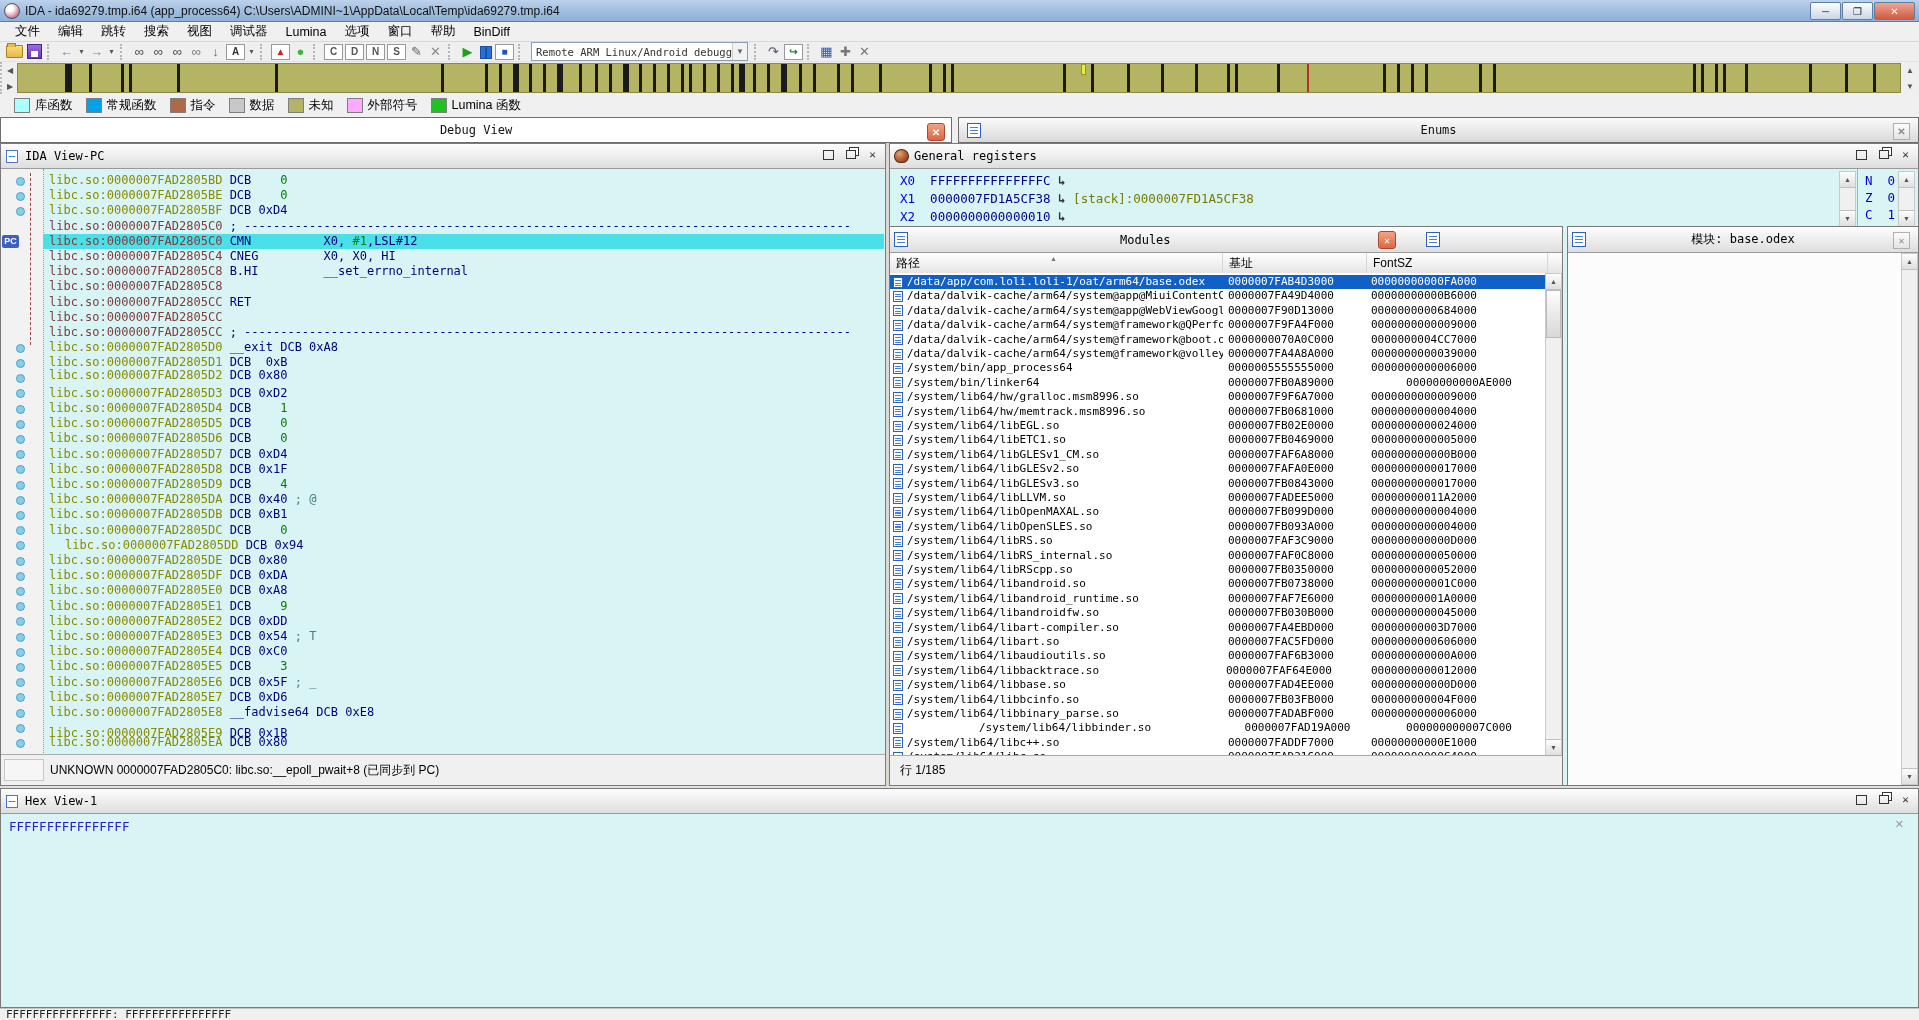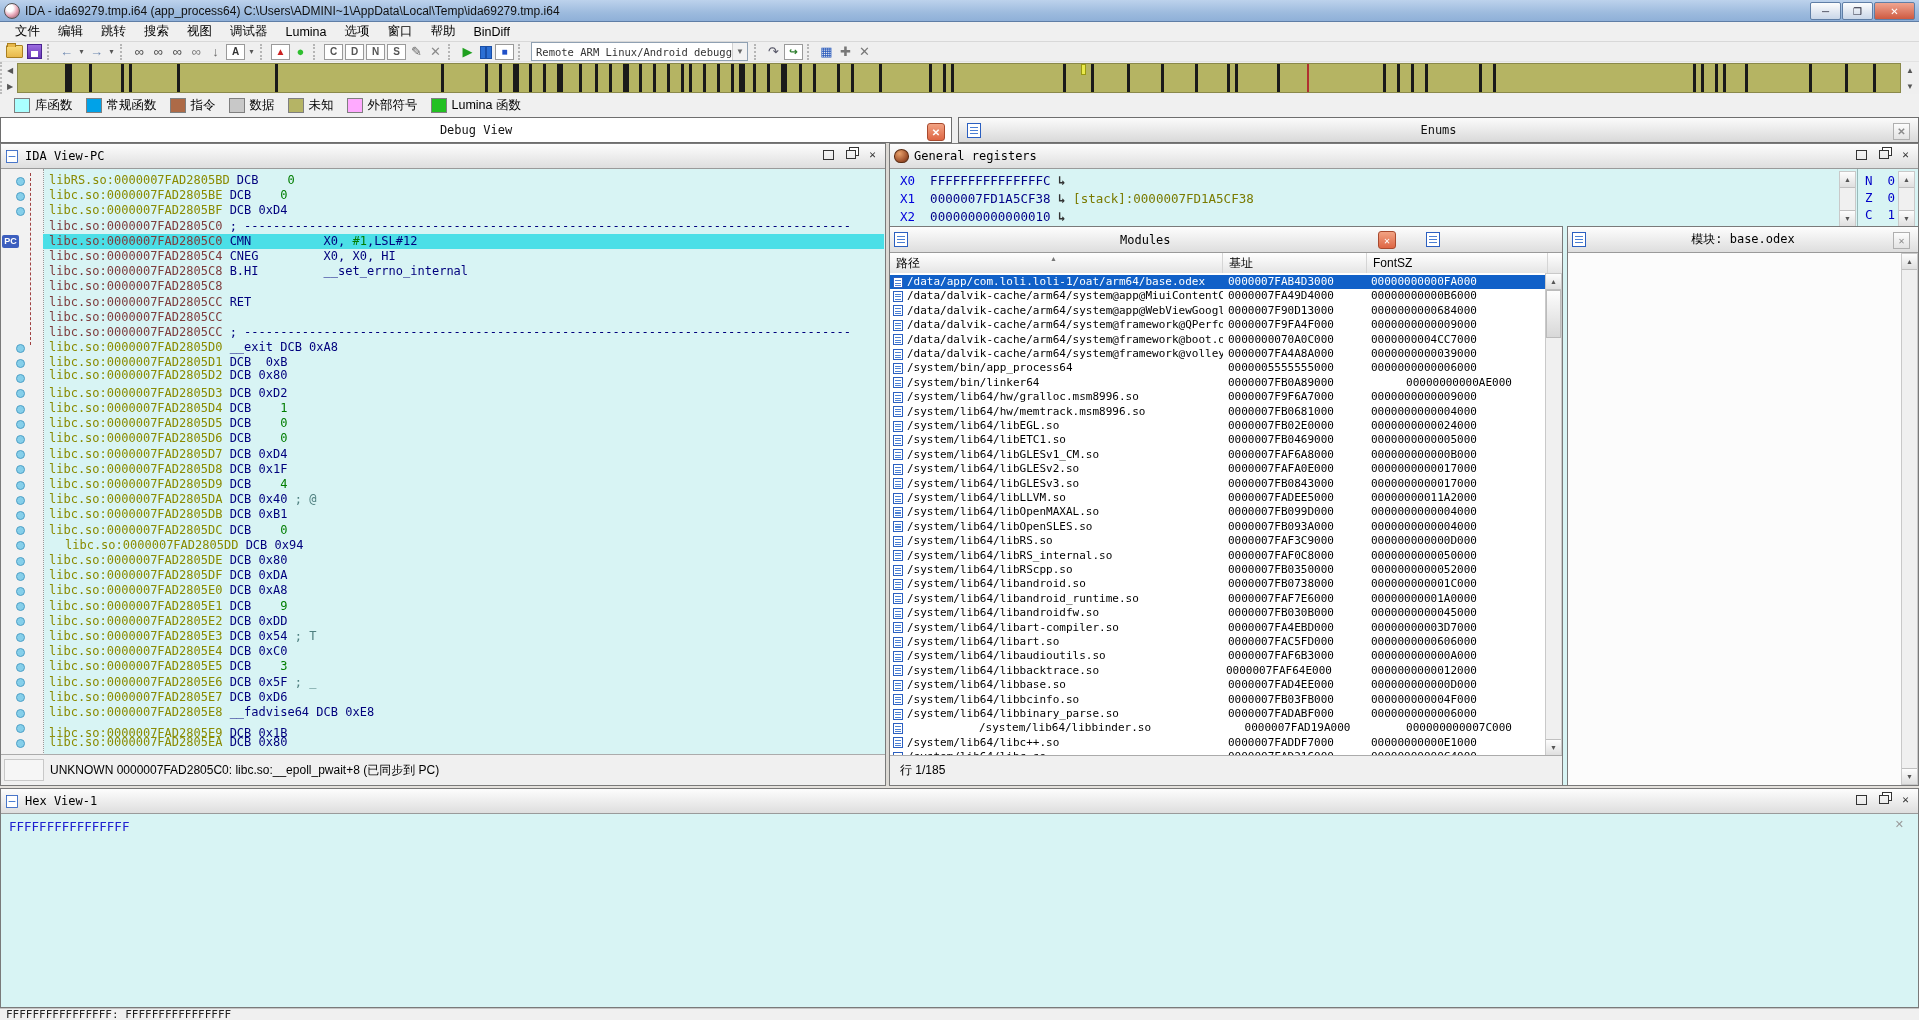--- a/index.html
+++ b/index.html
@@ -382,21 +382,21 @@
             <div class="gdot" style="top: 448.3px;"></div>
             <div class="gdot" style="top: 463.5px;"></div>
             <div class="gdot" style="top: 478.7px;"></div>
             <div class="gdot" style="top: 493.9px;"></div>
             <div class="gdot" style="top: 509.1px;"></div>
             <div class="gdot" style="top: 524.3px;"></div>
             <div class="gdot" style="top: 539.5px;"></div>
             <div class="gdot" style="top: 554.7px;"></div>
             <div class="gdot" style="top: 569.9px;"></div>
           </div>
-      <div class="dline" style="top: 4px;"><span class="a-data">libRS.so:0000007FAD2805BD</span><span class="p"> </span><span class="k">DCB</span><span class="p">    </span><span class="d">0</span></div>
+      <div class="dline" style="top: 4px;"><span class="a-data">libc.so:0000007FAD2805BD</span><span class="p"> </span><span class="k">DCB</span><span class="p">    </span><span class="d">0</span></div>
           <div class="dline" style="top: 19.2px;"><span class="a-data">libc.so:0000007FAD2805BE</span><span class="p"> </span><span class="k">DCB</span><span class="p">    </span><span class="d">0</span></div>
           <div class="dline" style="top: 34.4px;"><span class="a-data">libc.so:0000007FAD2805BF</span><span class="p"> </span><span class="k">DCB</span><span class="p"> </span><span class="k">0xD4</span></div>
           <div class="dline" style="top: 49.6px;"><span class="a-code">libc.so:0000007FAD2805C0</span><span class="p"> </span><span class="k">; ------------------------------------------------------------------------------------</span></div>
           <div class="dline hl" style="top: 64.8px;"><span class="a-code">libc.so:0000007FAD2805C0</span><span class="p"> </span><span class="k">CMN</span><span class="p">          </span><span class="k">X0, </span><span class="d">#1</span><span class="k">,LSL#12</span></div>
           <div class="dline" style="top: 80px;"><span class="a-code">libc.so:0000007FAD2805C4</span><span class="p"> </span><span class="k">CNEG</span><span class="p">         </span><span class="k">X0, X0, HI</span></div>
           <div class="dline" style="top: 95.2px;"><span class="a-code">libc.so:0000007FAD2805C8</span><span class="p"> </span><span class="k">B.HI</span><span class="p">         </span><span class="k">__set_errno_internal</span></div>
           <div class="dline" style="top: 110.4px;"><span class="a-code">libc.so:0000007FAD2805C8</span><span class="p"> </span></div>
           <div class="dline" style="top: 125.6px;"><span class="a-code">libc.so:0000007FAD2805CC</span><span class="p"> </span><span class="k">RET</span></div>
           <div class="dline" style="top: 140.8px;"><span class="a-code">libc.so:0000007FAD2805CC</span><span class="p"> </span></div>
           <div class="dline" style="top: 156px;"><span class="a-code">libc.so:0000007FAD2805CC</span><span class="p"> </span><span class="k">; ------------------------------------------------------------------------------------</span></div>

